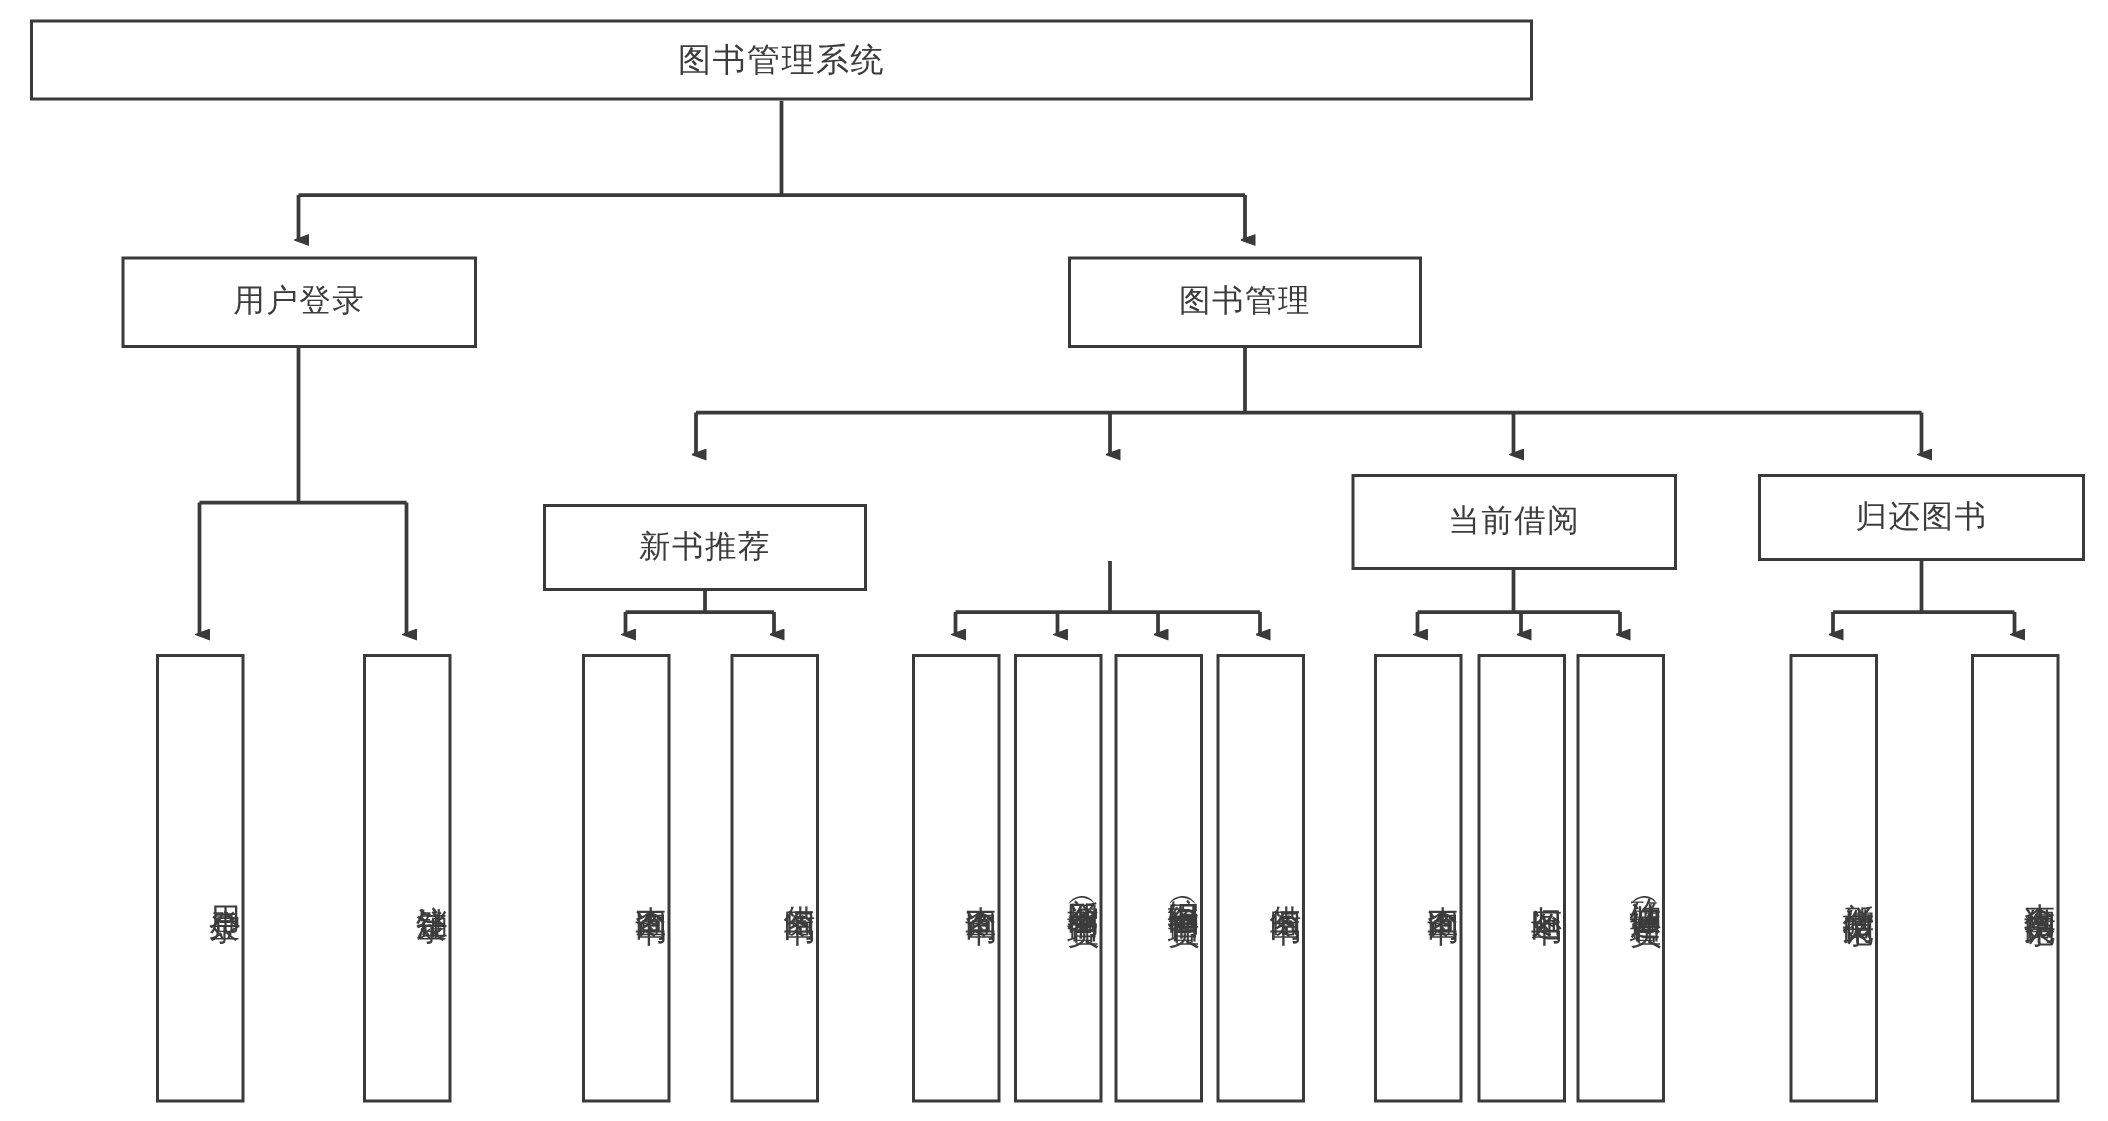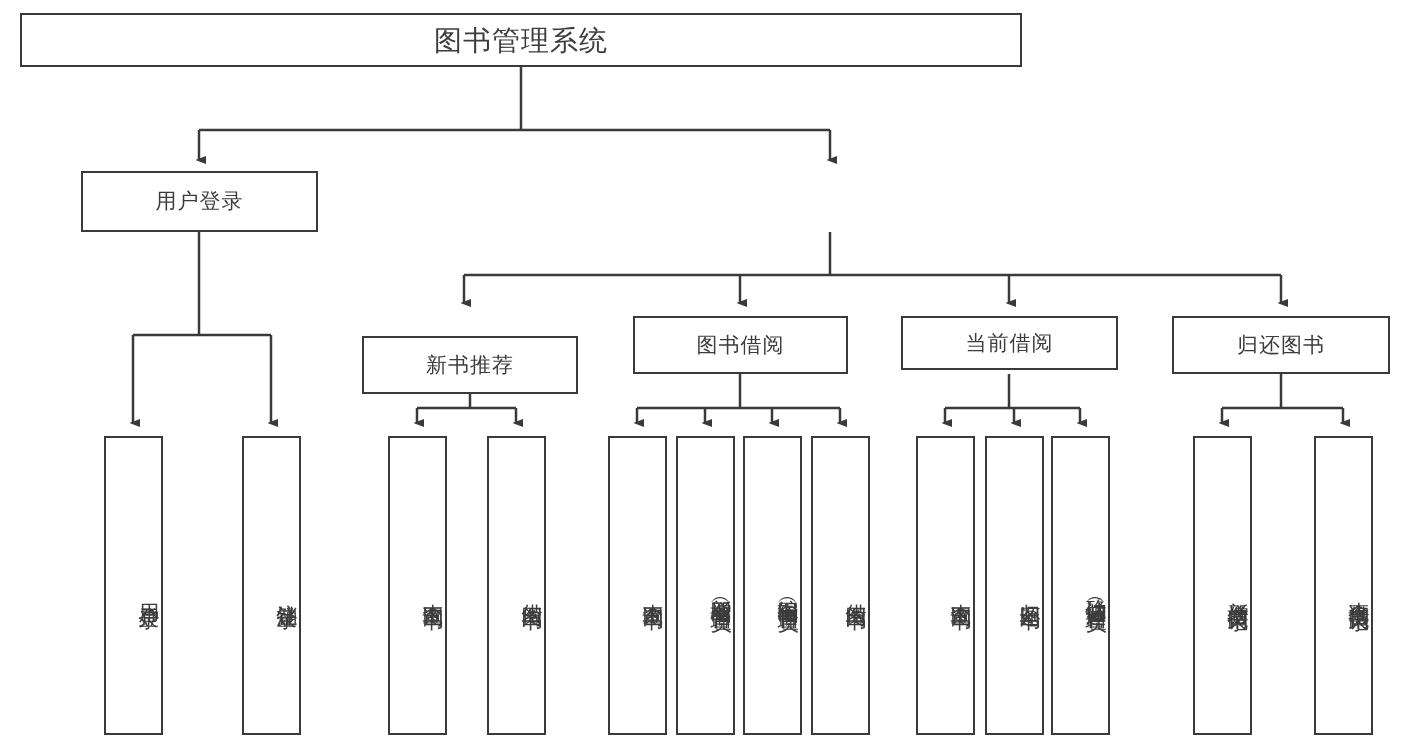--- a/index.html
+++ b/index.html
@@ -52,21 +52,21 @@
     align-items: flex-start;
     justify-content: center;
     padding-top: 10px;
   }
   .node.vert .label {
     writing-mode: vertical-rl;
     text-orientation: upright;
     display: block;
   }
   .node.root {
-    font-size: 28px;
+    font-size: 22px;
   }
   .watermark {
     position: absolute;
     right: 12px;
     bottom: 8px;
     font-size: 17px;
     color: #b9b9b9;
     letter-spacing: 0.5px;
     z-index: 3;
     white-space: nowrap;
@@ -127,28 +127,28 @@
     </g>
   </svg>
 
   <div class="node horiz root" style="left:20px; top:13px; width:1002px; height:54px;">
     <span class="label">图书管理系统</span>
   </div>
 
   <div class="node horiz" style="left:81px; top:171px; width:237px; height:61px;">
     <span class="label">用户登录</span>
   </div>
+  <div class="node horiz" style="left:712px; top:171px; width:236px; height:61px;">
+    <span class="label">图书管理</span>
+  </div>
 
   <div class="node horiz" style="left:362px; top:316px; width:216px; height:58px;margin-top:20px;">
     <span class="label">新书推荐</span>
   </div>
-  <div class="node horiz" style="left:633px; top:316px; width:215px; height:58px;">
-    <span class="label">图书借阅</span>
-  </div>
-  <div class="node horiz" style="left:901px; top:316px; width:217px; height:54px;">
+  <div class="node horiz" style="left:901px; top:316px; width:217px; height:64px;">
     <span class="label">当前借阅</span>
   </div>
   <div class="node horiz" style="left:1172px; top:316px; width:218px; height:58px;">
     <span class="label">归还图书</span>
   </div>
 
   <div class="node vert" style="left:104px; top:436px; width:59px; height:299px;">
     <span class="label">用户登录</span>
   </div>
   <div class="node vert" style="left:242px; top:436px; width:59px; height:299px;">

